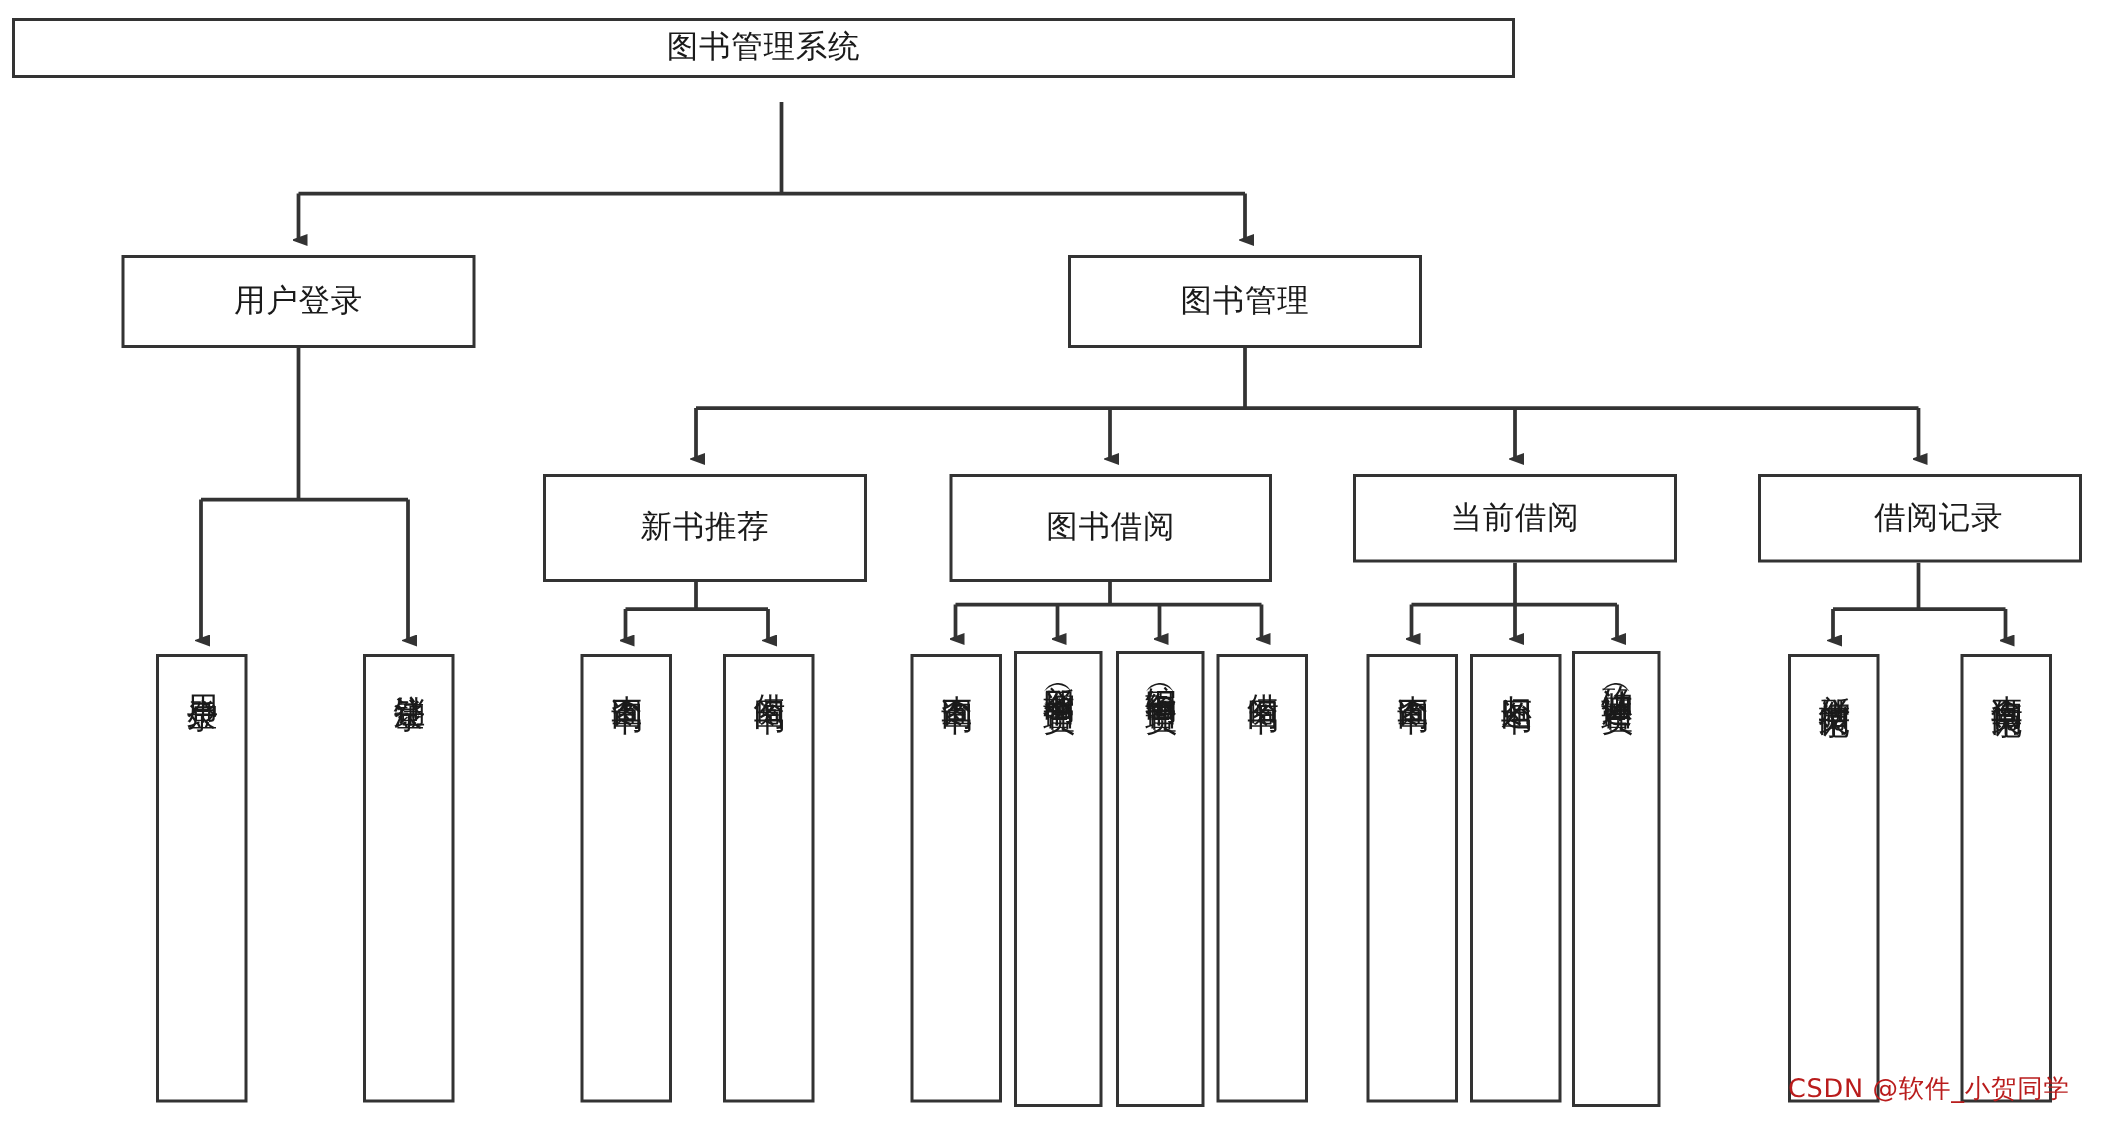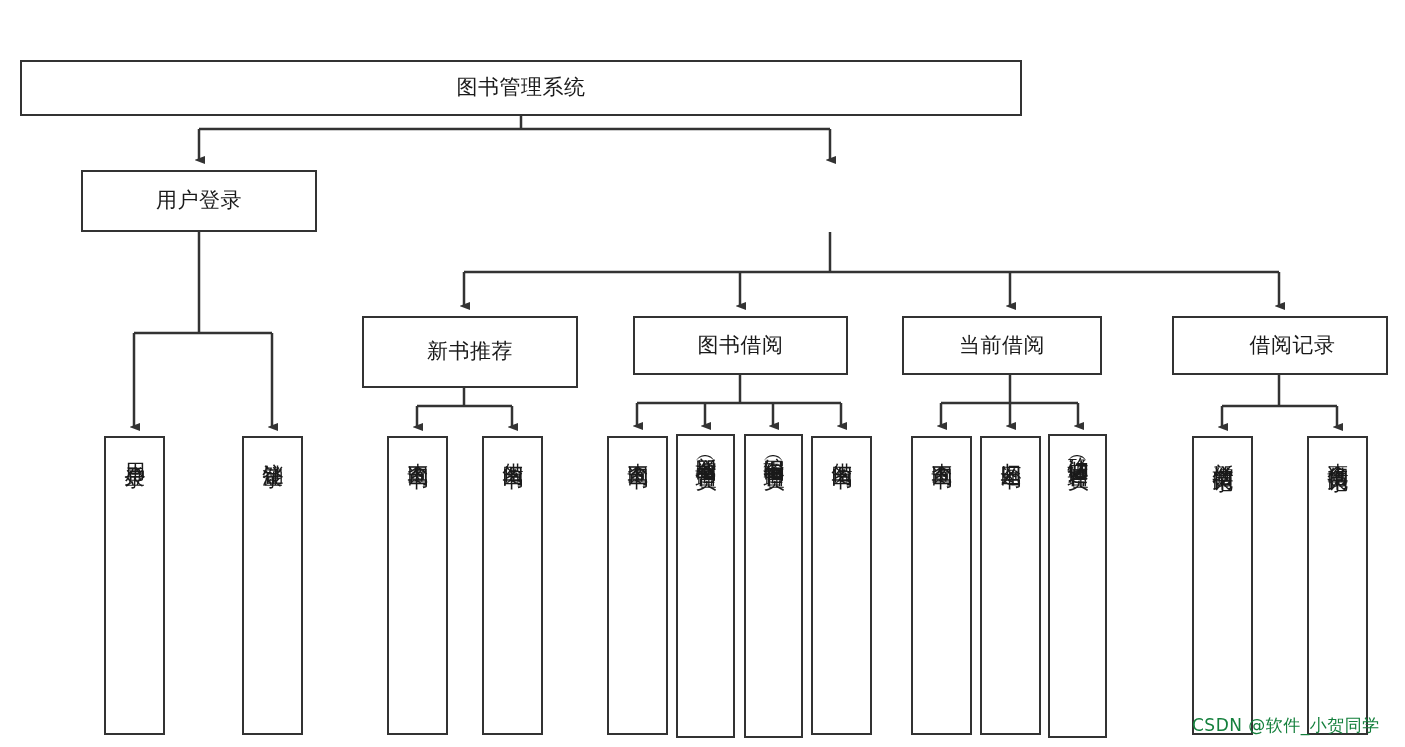--- a/index.html
+++ b/index.html
@@ -55,21 +55,21 @@
     font-size: 21px;
     letter-spacing: 2px;
     line-height: 1;
     white-space: nowrap;
   }
   .node.vert.tall {
     padding-top: 4px;
   }
   .watermark {
     position: absolute;
-    color: #15803d;
+    color: #b91c1c;
     font-size: 17px;
     white-space: nowrap;
     letter-spacing: 0.5px;
   }
 </style>
 </head>
 <body>
 
 <div id="canvas">
 
@@ -116,35 +116,38 @@
       <path d="M1010,403 L1010,426" marker-end="url(#arrow)"></path>
       <path d="M1078,403 L1078,426" marker-end="url(#arrow)"></path>
 
       <path d="M1279,375 L1279,406"></path>
       <path d="M1222,406 L1337,406"></path>
       <path d="M1222,406 L1222,427" marker-end="url(#arrow)"></path>
       <path d="M1337,406 L1337,427" marker-end="url(#arrow)"></path>
     </g>
   </svg>
 
-  <div class="node horiz" style="left:20px; top:12px; width:1002px; height:56px;margin-top:48px;">
+  <div class="node horiz" style="left:8px; top:12px; width:1002px; height:40px;">
     <span class="label">图书管理系统</span>
   </div>
 
   <div class="node horiz" style="left:81px; top:170px; width:236px; height:62px;">
     <span class="label">用户登录</span>
   </div>
+  <div class="node horiz" style="left:712px; top:170px; width:236px; height:62px;">
+    <span class="label">图书管理</span>
+  </div>
 
   <div class="node horiz" style="left:362px; top:316px; width:216px; height:72px;">
     <span class="label">新书推荐</span>
   </div>
-  <div class="node horiz" style="left:633px; top:316px; width:215px; height:59px;">
+  <div class="node horiz" style="left:633px; top:316px; width:215px; height:72px;">
     <span class="label">图书借阅</span>
   </div>
-  <div class="node horiz" style="left:902px; top:316px; width:200px; height:59px;">
+  <div class="node horiz" style="left:902px; top:316px; width:216px; height:59px;">
     <span class="label">当前借阅</span>
   </div>
   <div class="node horiz" style="left:1172px; top:316px; width:216px; height:59px;padding-left:25px;">
     <span class="label">借阅记录</span>
   </div>
 
   <div class="node vert" style="left:104px; top:436px; width:61px; height:299px;">
     <span class="label">用户登录</span>
   </div>
   <div class="node vert" style="left:242px; top:436px; width:61px; height:299px;">

